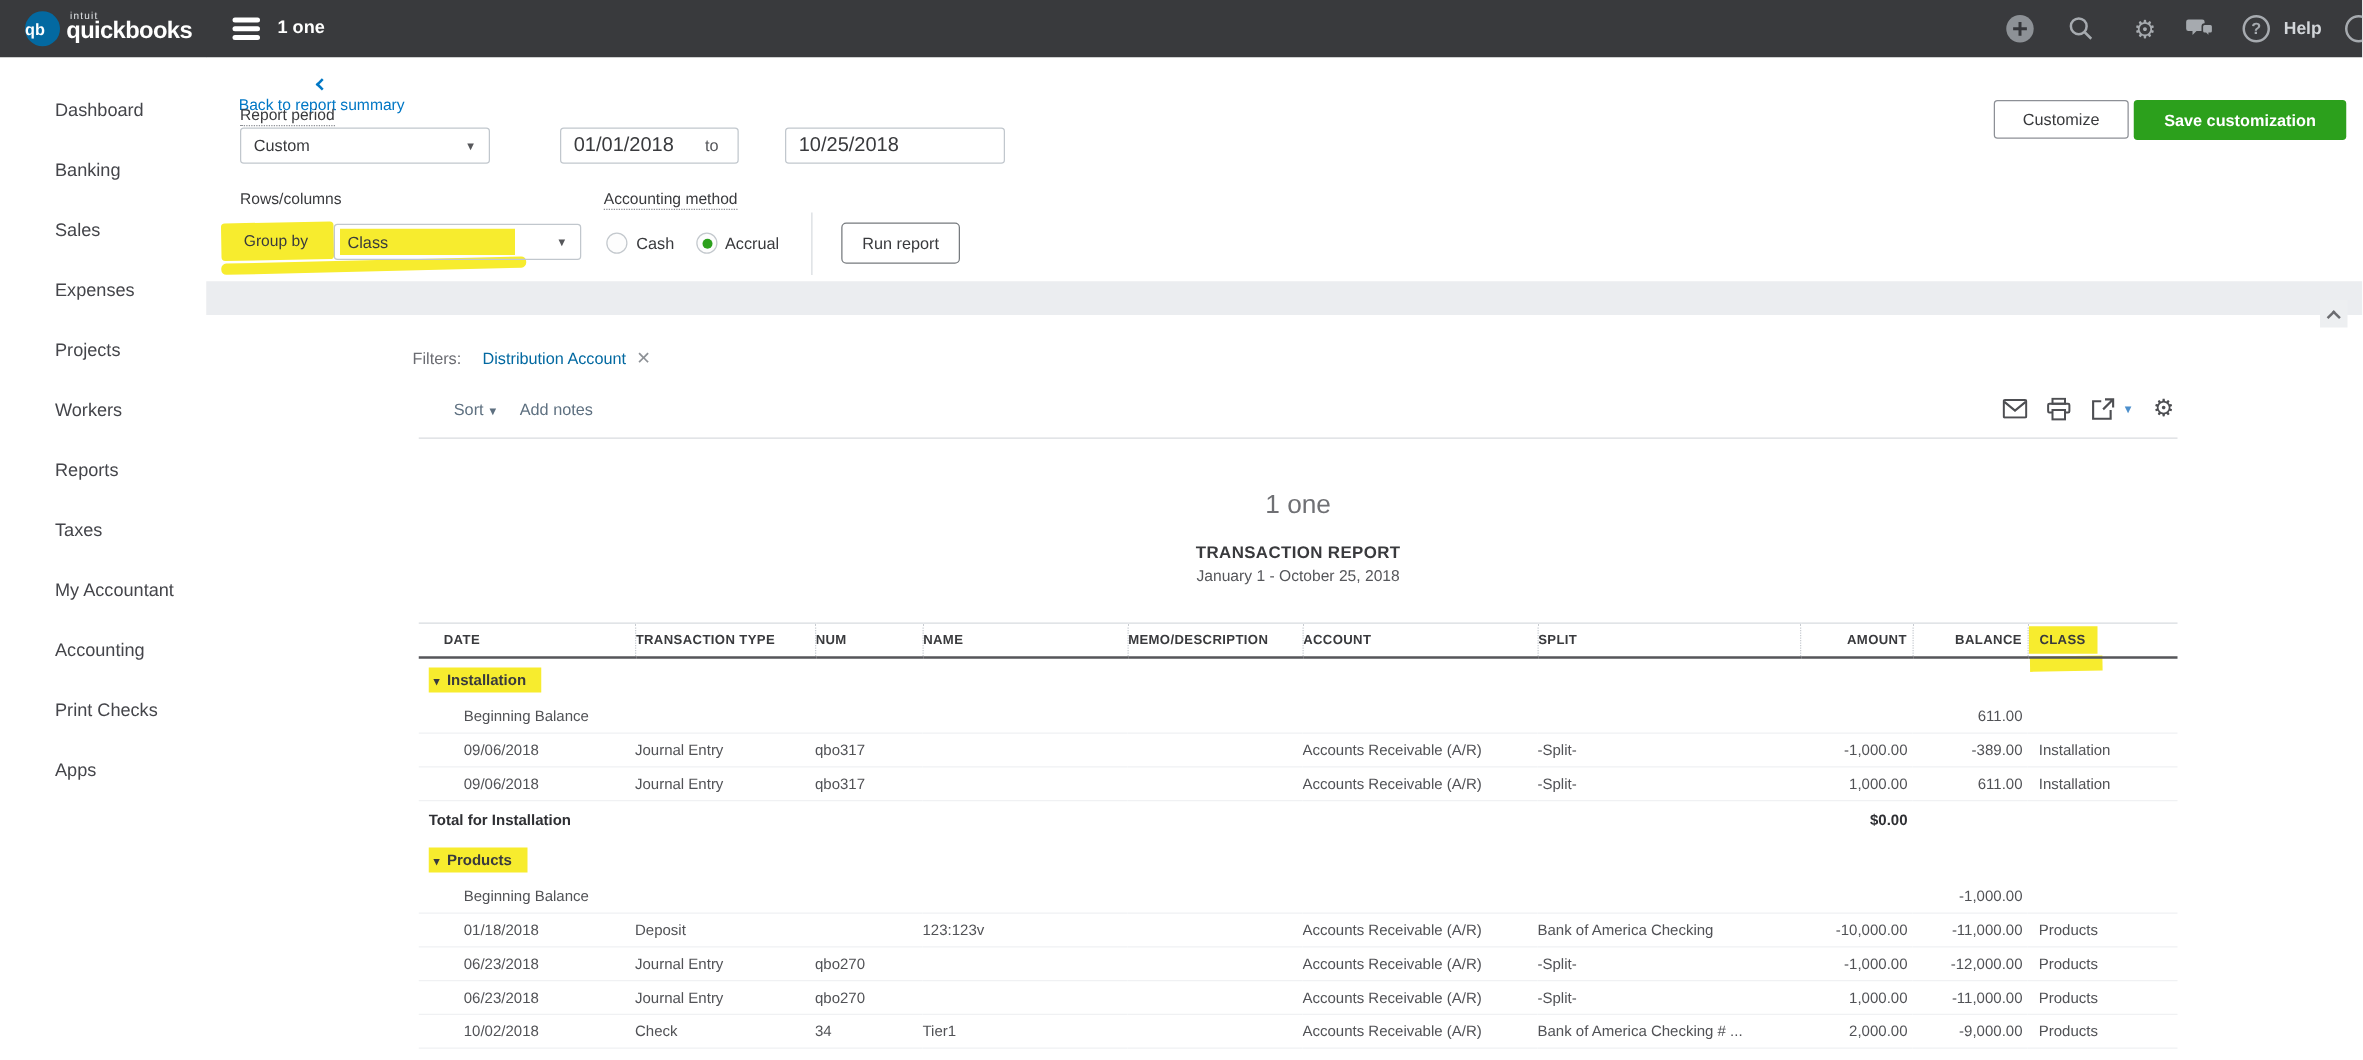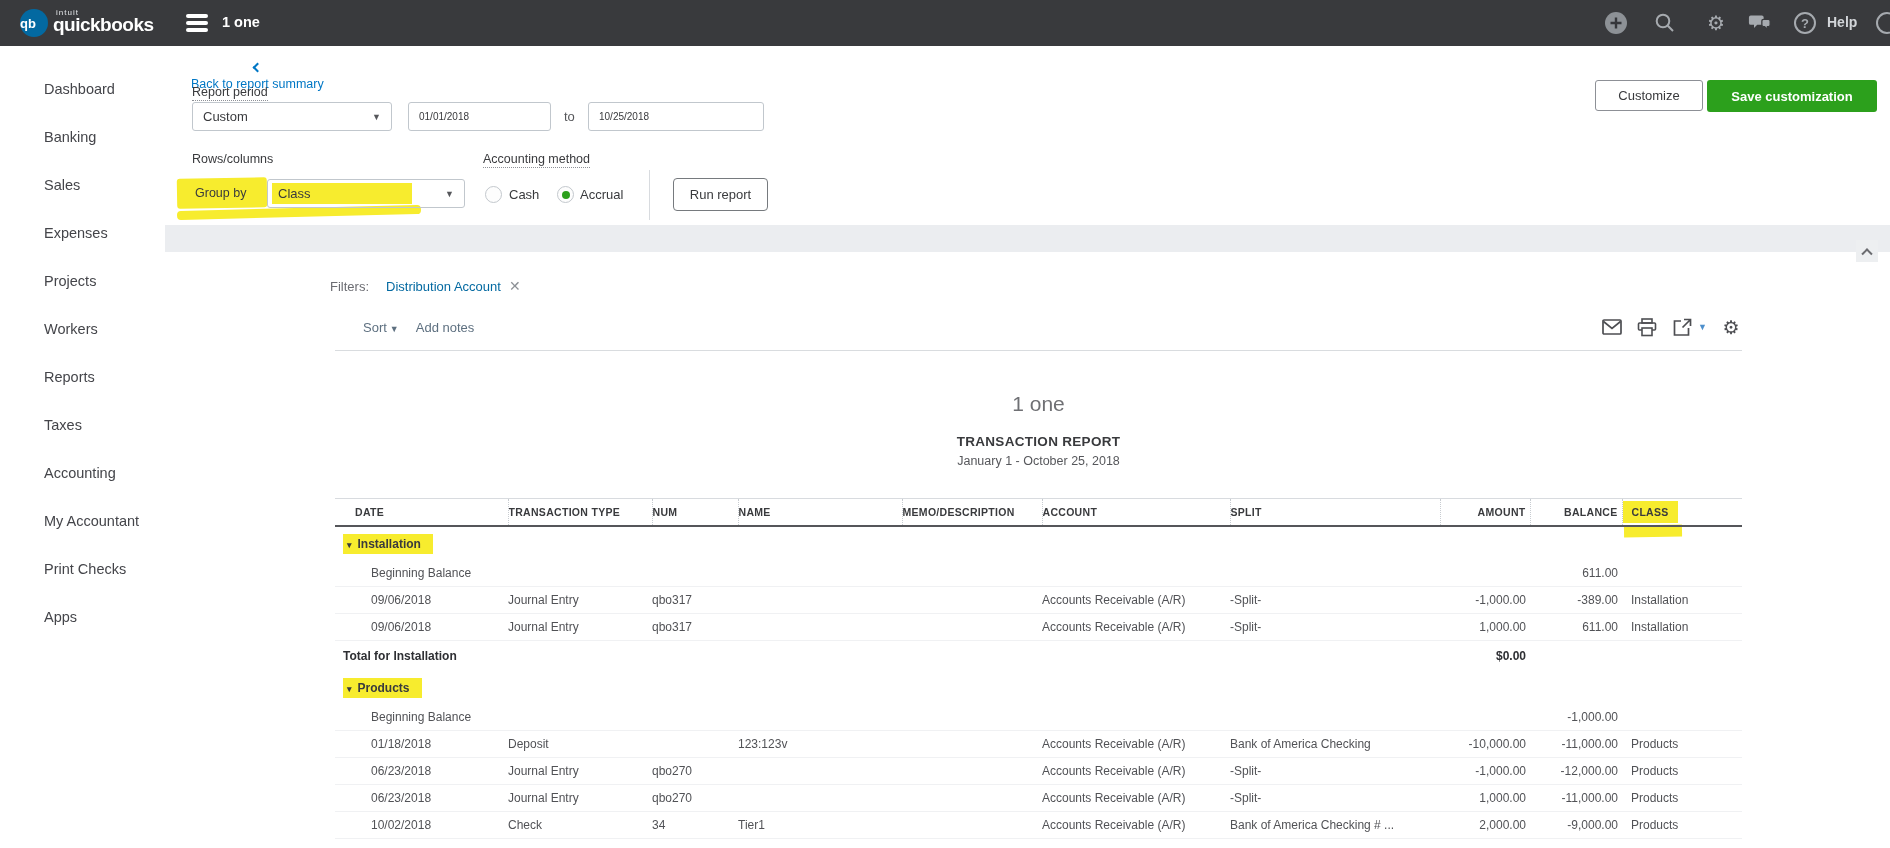--- a/index.html
+++ b/index.html
@@ -29,22 +29,22 @@
 
   
   .controls { position:absolute; top:46px; left:165px; width:1725px; height:179px; background:#fff; }
   .back-link { position:absolute; left:26px; top:18px; font-size:12.5px; color:#0077c5; cursor:pointer; display:flex; align-items:center; gap:6px;flex-direction:column; }
   .chev { display:inline-block; width:7px; height:7px; border-left:2px solid #0077c5; border-bottom:2px solid #0077c5; transform:rotate(45deg); }
   .rp-label { position:absolute; left:27px; top:39px; font-size:12.5px; color:#393a3d; border-bottom:1px dotted #8d9096; padding-bottom:1px; }
   .fake-select { position:absolute; height:29px; background:#fff; border:1px solid #c1c7cd; border-radius:3px;
                  font-size:13px; color:#393a3d; display:flex; align-items:center; padding:0 10px; cursor:pointer; }
   .fake-select .caret { margin-left:auto; font-size:9px; color:#56575b; }
   .sel-period { left:27px; top:56px; width:200px; }
-  .date-input { position:absolute; top:56px; height:29px; border:1px solid #c1c7cd; border-radius:3px; font-size:10px;
-                color:#393a3d; padding:0 10px; font-family:"Liberation Sans",sans-serif; }
+  .date-input { position:absolute; top:56px; height:29px; border:1px solid #c1c7cd; border-radius:3px; font-size:16px;
+                color:#393a3d; padding:0 10px; font-family:"Liberation Sans",sans-serif;margin-left:40px; }
   .date-from { left:243px; width:143px; }
   .to-label { position:absolute; left:399px; top:63px; font-size:13px; color:#56575b; }
   .date-to { left:423px; width:176px; }
   .rc-label { position:absolute; left:27px; top:106px; font-size:12.5px; color:#393a3d; }
   .am-label { position:absolute; left:318px; top:106px; font-size:12.5px; color:#393a3d; border-bottom:1px dotted #8d9096; padding-bottom:1px; }
   .gb-blob { position:absolute; left:12px; top:132px; width:90px; height:30px; background:#f7ec2e; border-radius:3px; transform:rotate(-1deg); }
   .gb-label { position:absolute; left:30px; top:140px; font-size:12.5px; color:#393a3d; z-index:2; }
   .sel-groupby { left:102px; top:133px; width:198px; z-index:2; background:transparent; }
   .gb-strip { position:absolute; left:107px; top:137px; width:140px; height:21px; background:#f7ec2e; z-index:1; }
   .gb-swash { position:absolute; left:12px; top:162px; width:244px; height:9px; background:#f7ec2e; border-radius:4px; transform:rotate(-1.4deg); z-index:0; }
@@ -164,22 +164,22 @@
   <nav class="sidebar">
     <ul>
         <li>Dashboard</li>
         <li>Banking</li>
         <li>Sales</li>
         <li>Expenses</li>
         <li>Projects</li>
         <li>Workers</li>
         <li>Reports</li>
         <li>Taxes</li>
+        <li>My Accountant</li>
         <li>Accounting</li>
-        <li>My Accountant</li>
         <li>Print Checks</li>
         <li>Apps</li>
       </ul>
   </nav>
 
   <section class="controls">
     <div class="back-link">
       <span class="chev"></span>
       <span>Back to report summary</span>
     </div>

